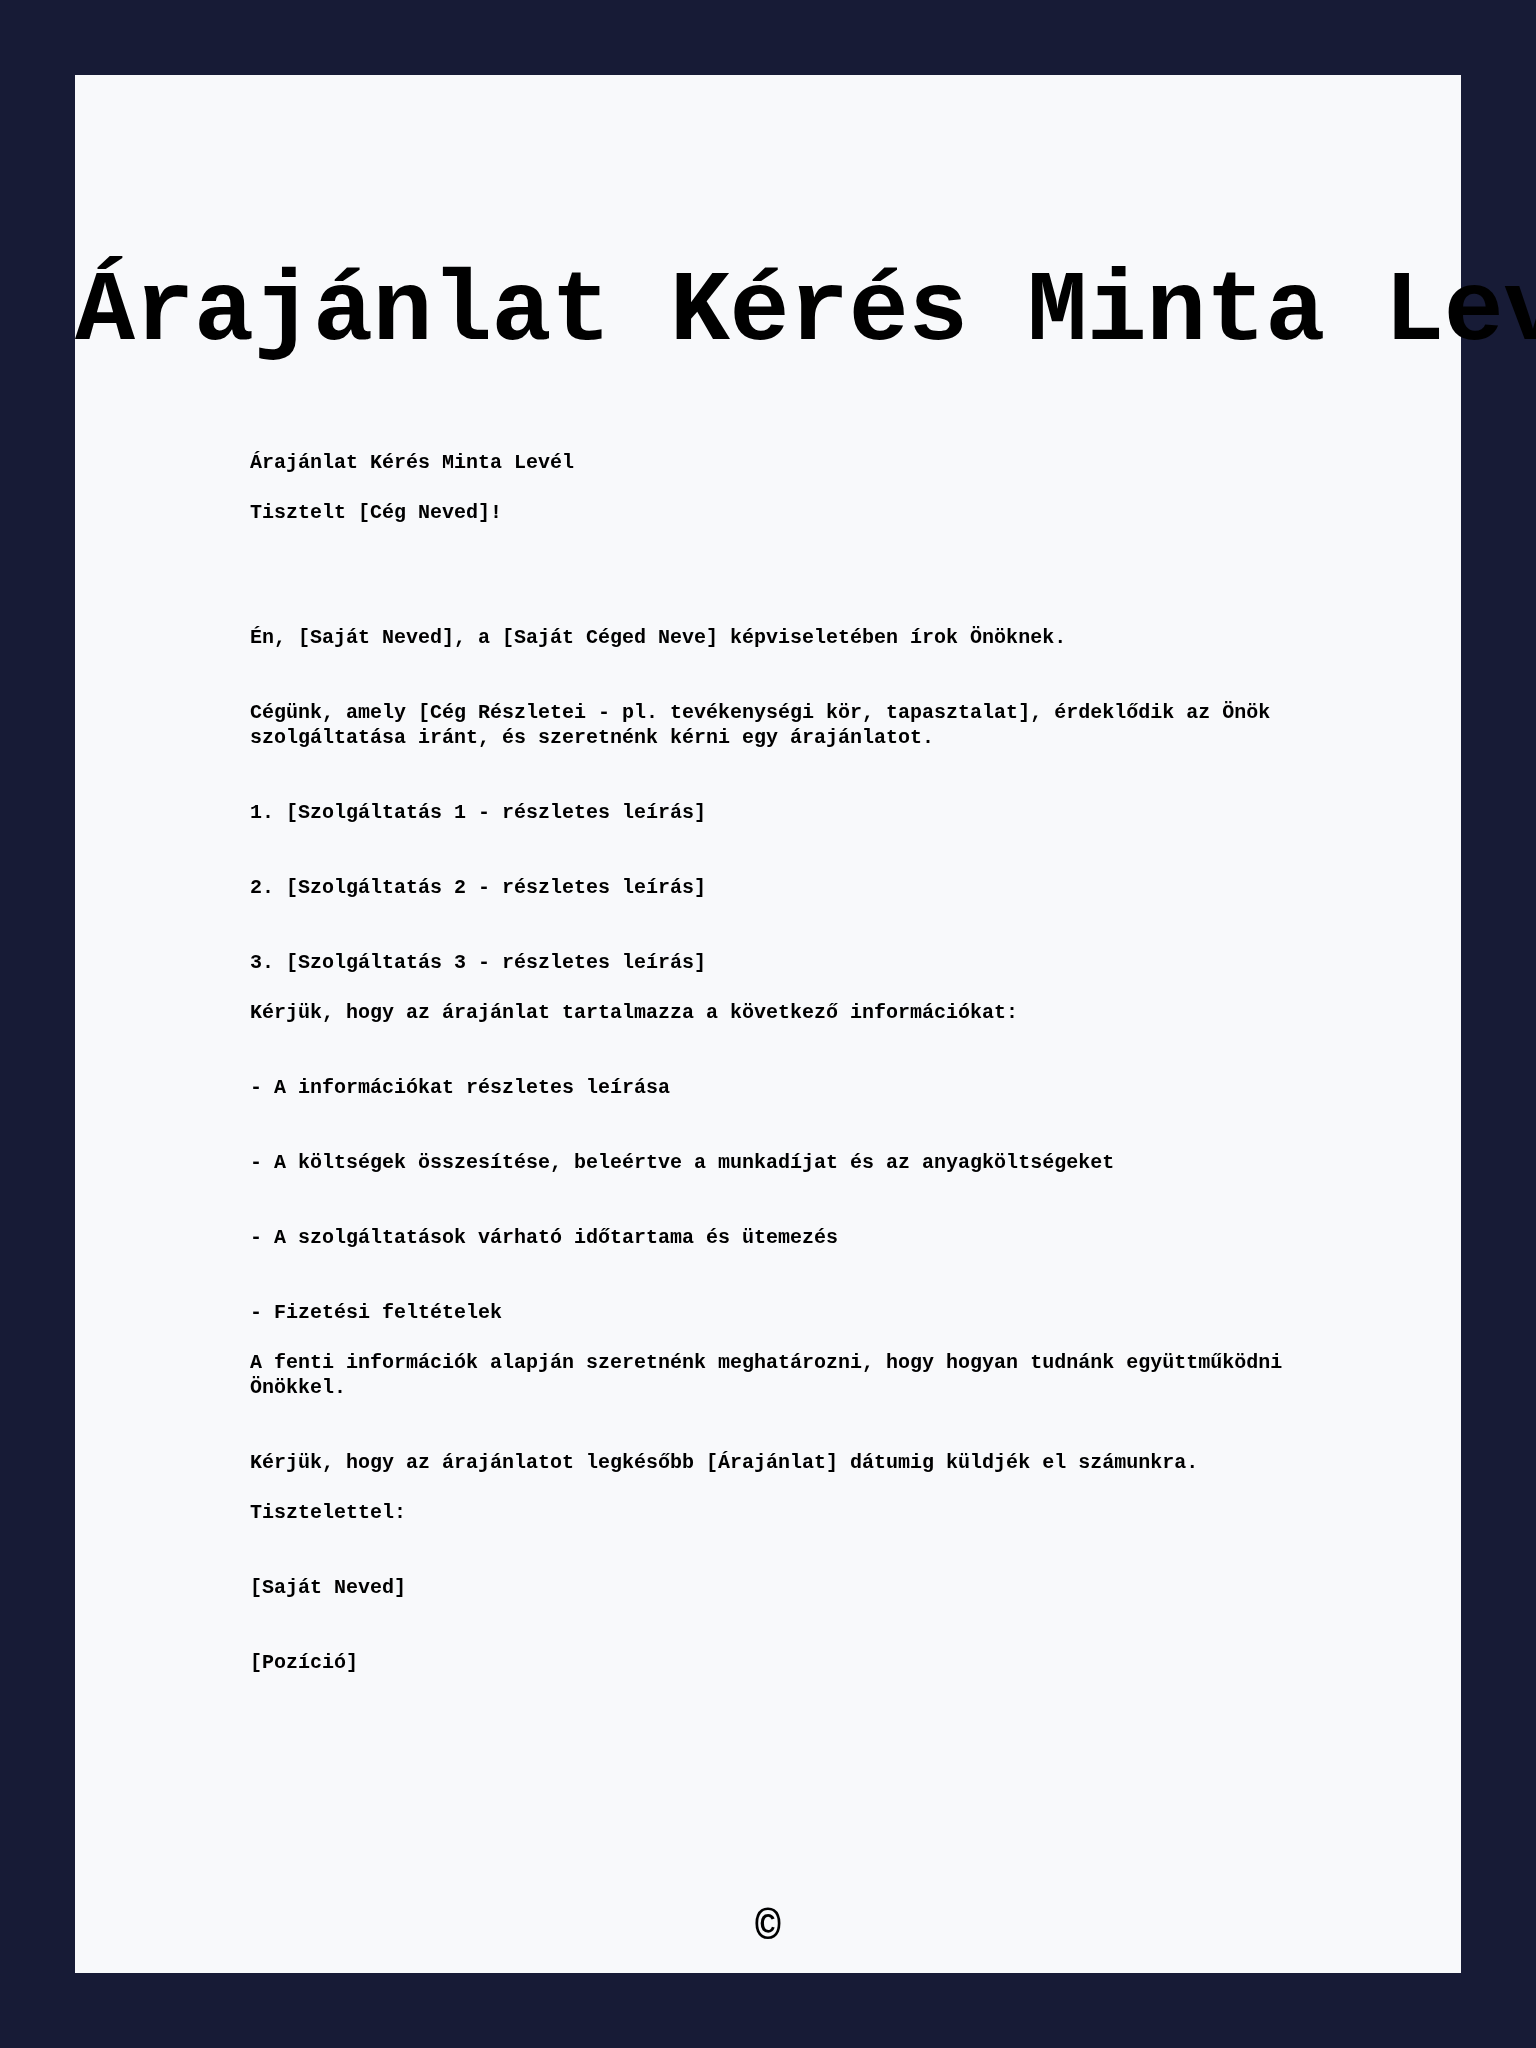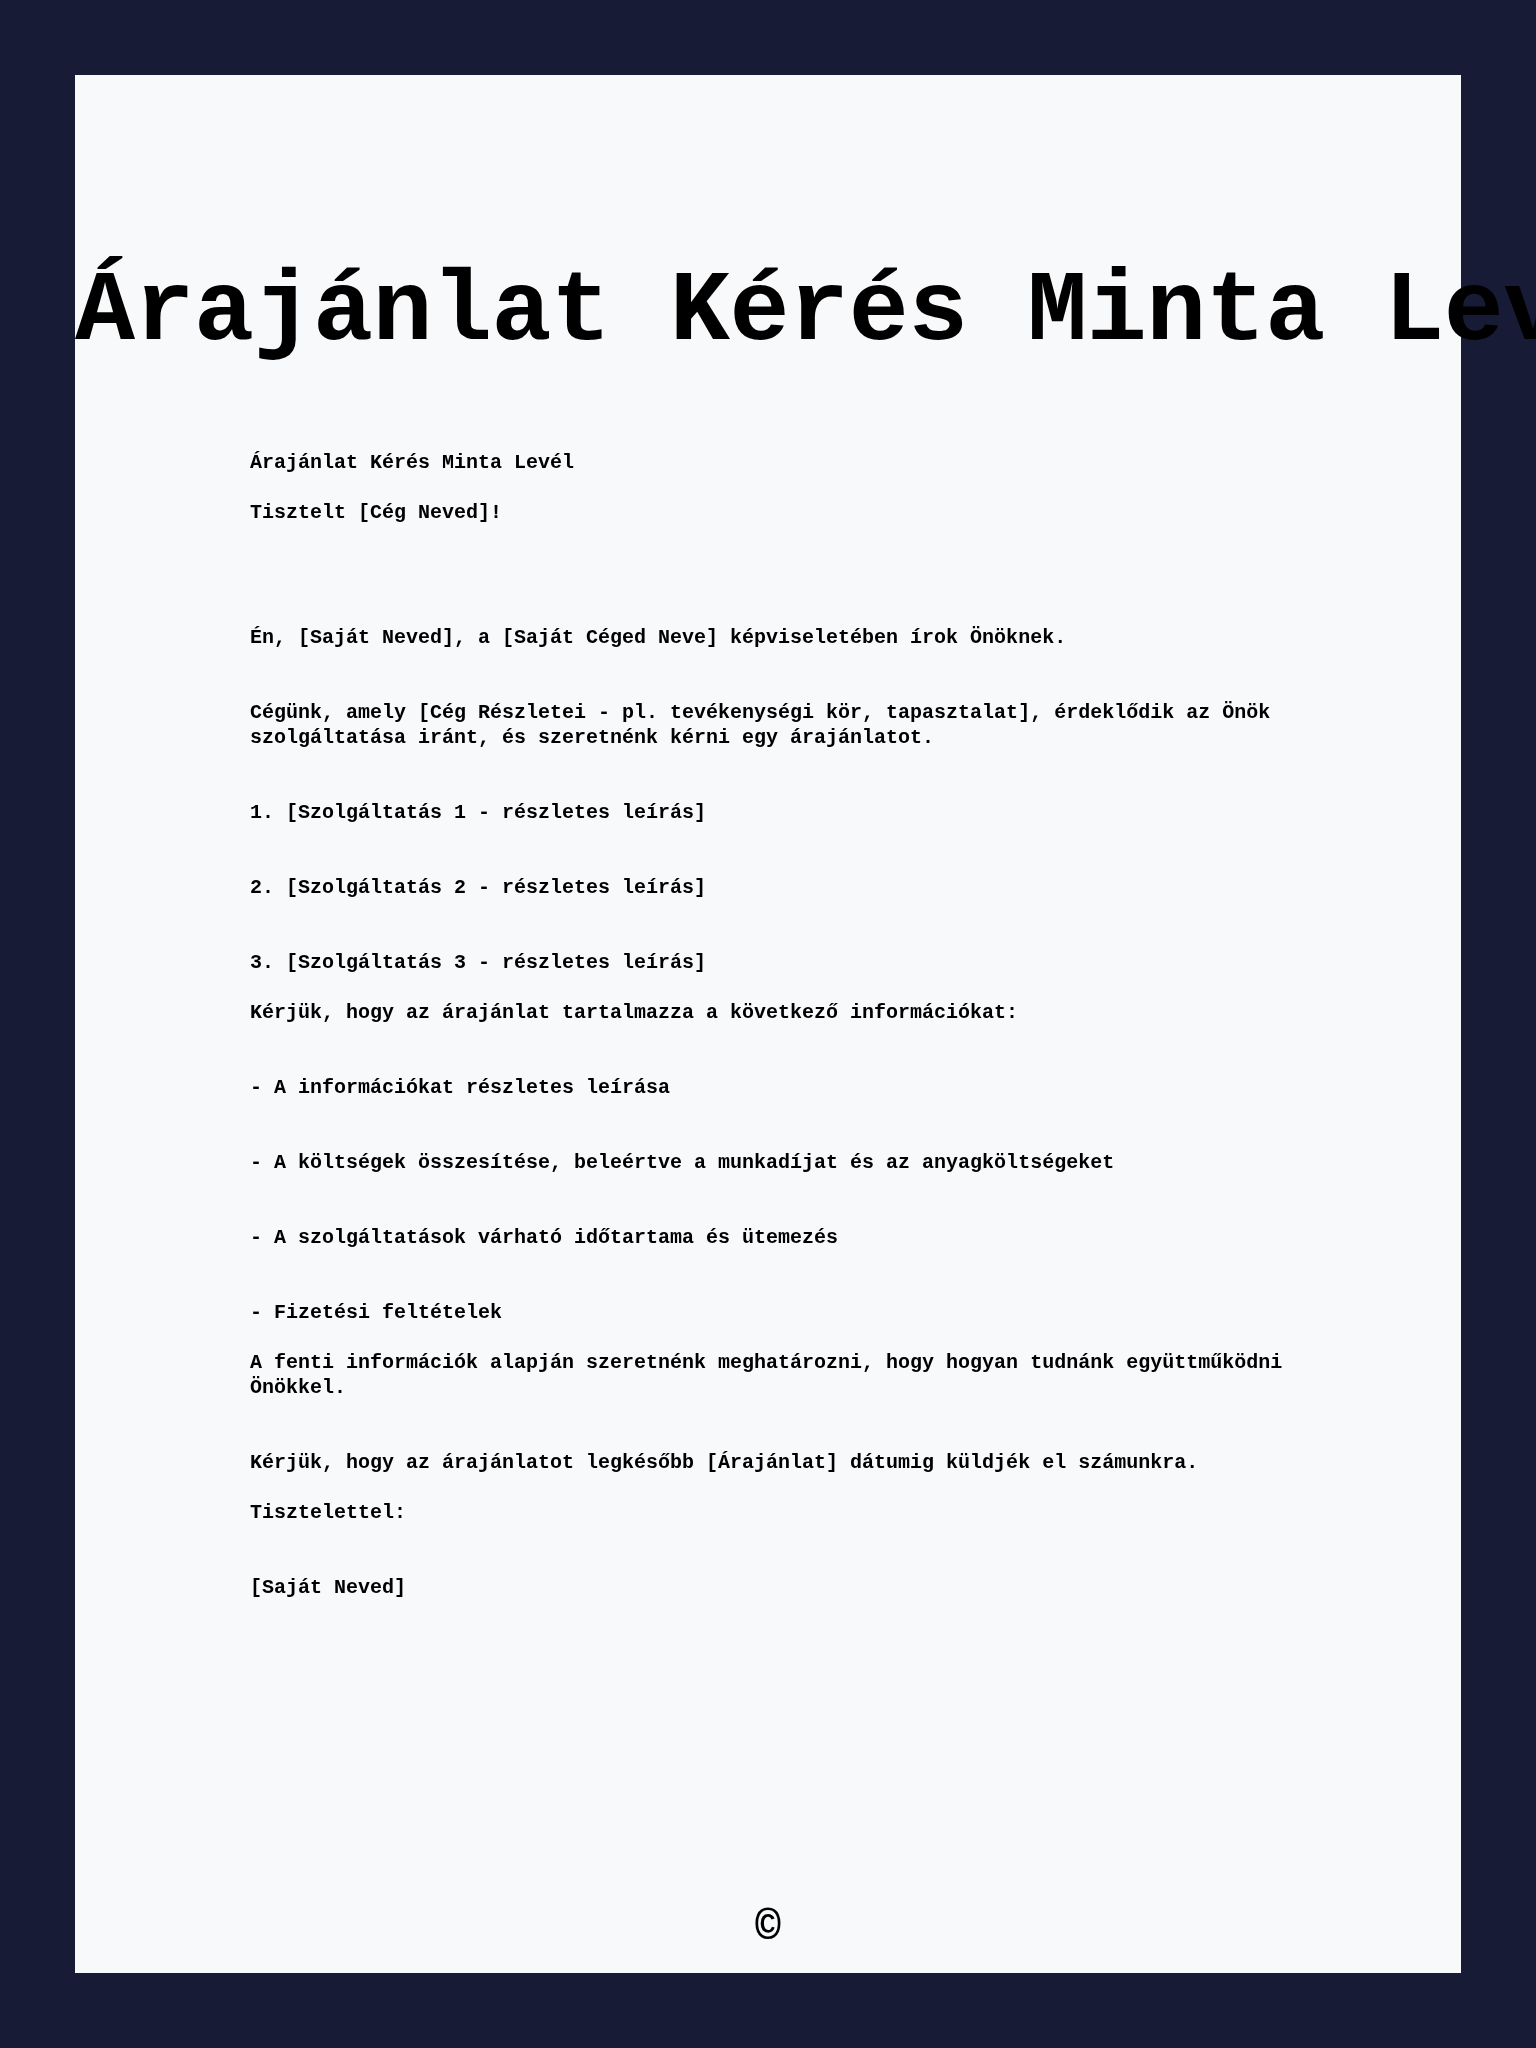--- a/index.html
+++ b/index.html
@@ -69,16 +69,17 @@
     <p class="g50">3. [Szolgáltatás 3 - részletes leírás]</p>
     <p class="g25">Kérjük, hogy az árajánlat tartalmazza a következő információkat:</p>
     <p class="g50">- A információkat részletes leírása</p>
     <p class="g50">- A költségek összesítése, beleértve a munkadíjat és az anyagköltségeket</p>
     <p class="g50">- A szolgáltatások várható időtartama és ütemezés</p>
     <p class="g50">- Fizetési feltételek</p>
     <p class="g25">A fenti információk alapján szeretnénk meghatározni, hogy hogyan tudnánk együttműködni Önökkel.</p>
     <p class="g50">Kérjük, hogy az árajánlatot legkésőbb [Árajánlat] dátumig küldjék el számunkra.</p>
     <p class="g25">Tisztelettel:</p>
     <p class="g50">[Saját Neved]</p>
+    <p class="g50">[Pozíció]</p>
   </div>
 
   <div class="copyright">©</div>
 </div>
 
 </body></html>

